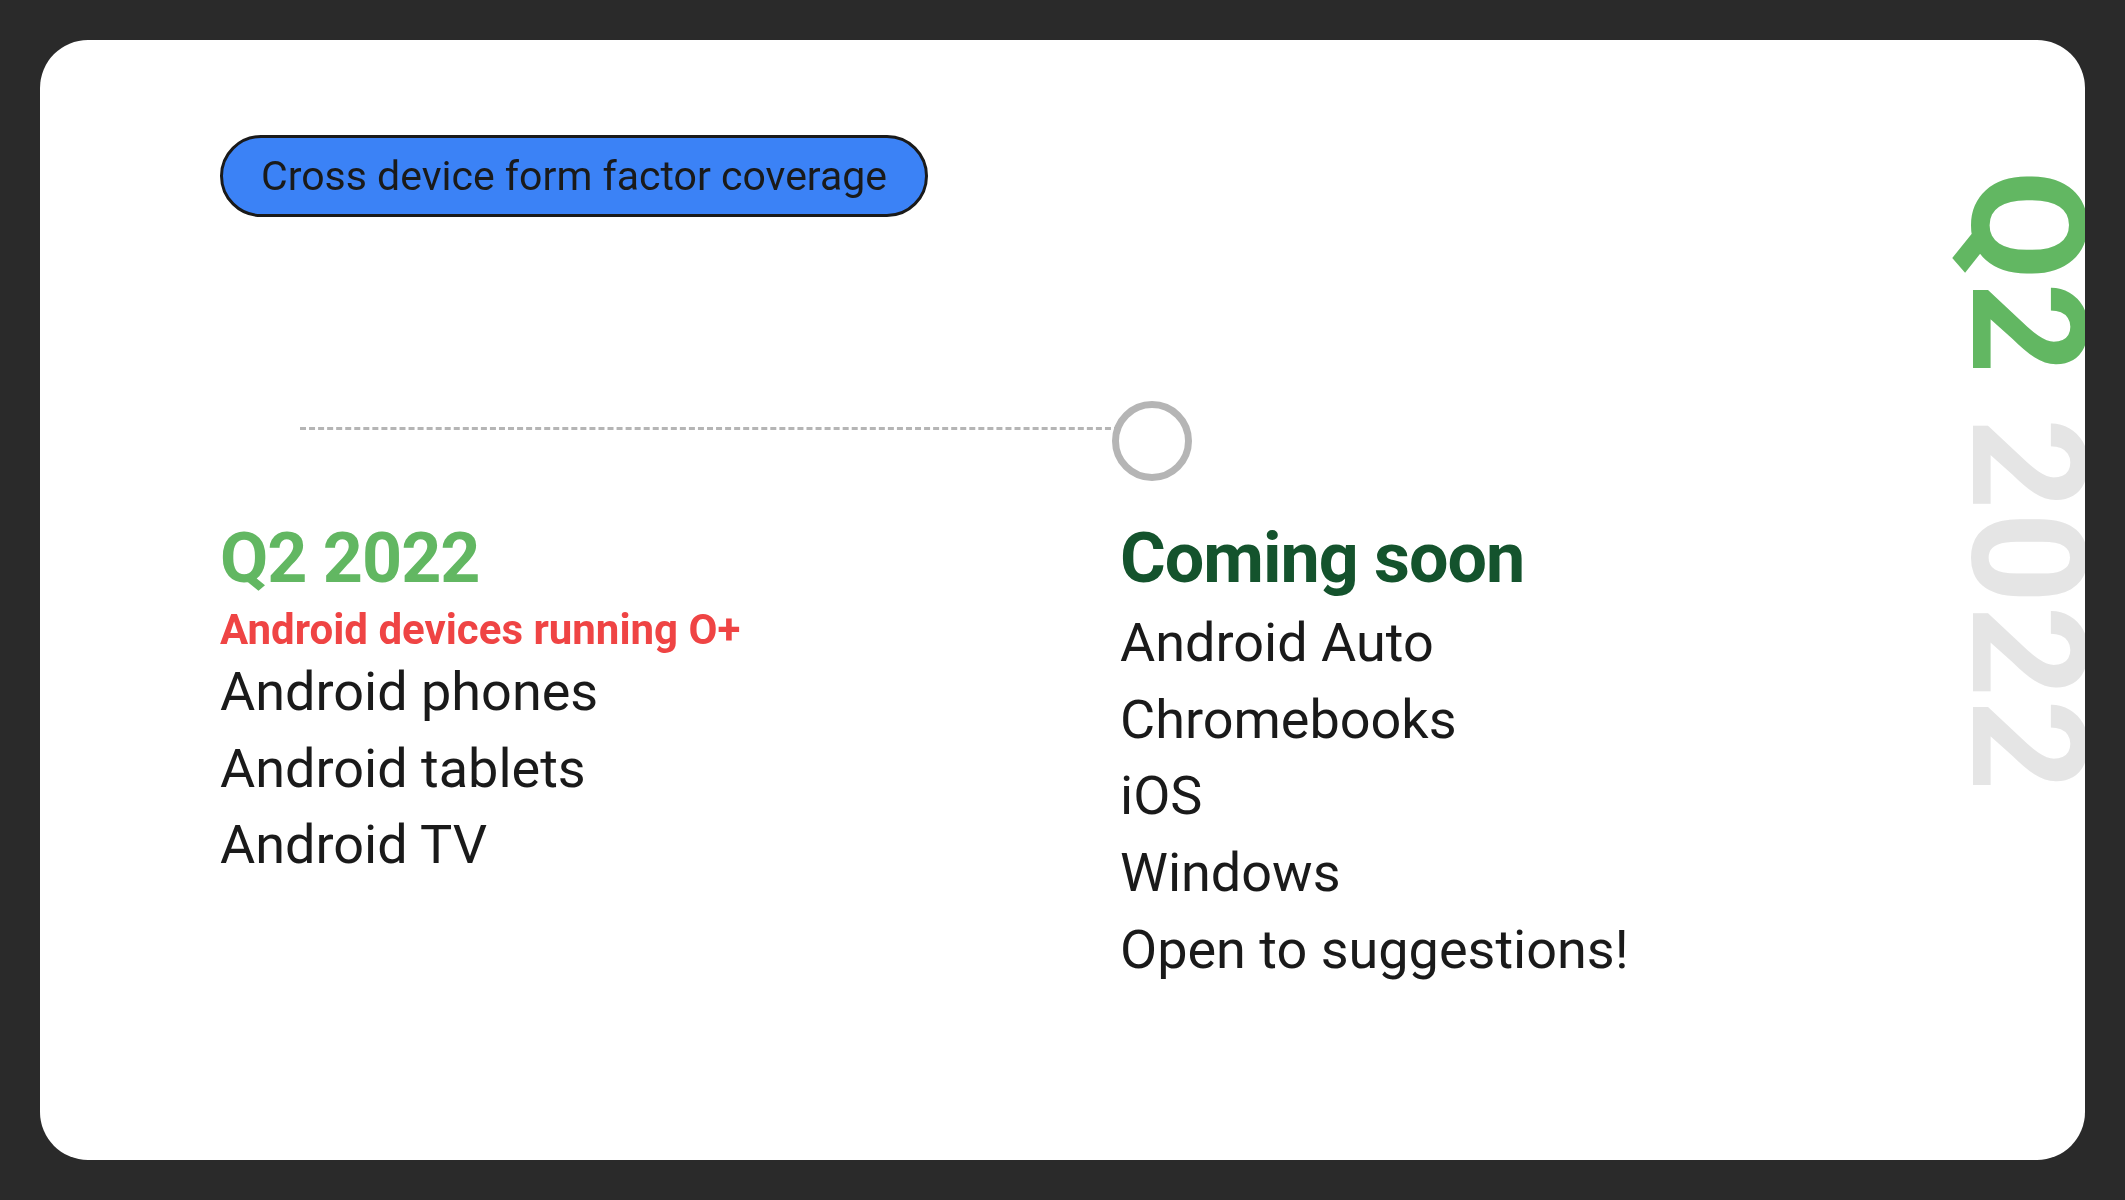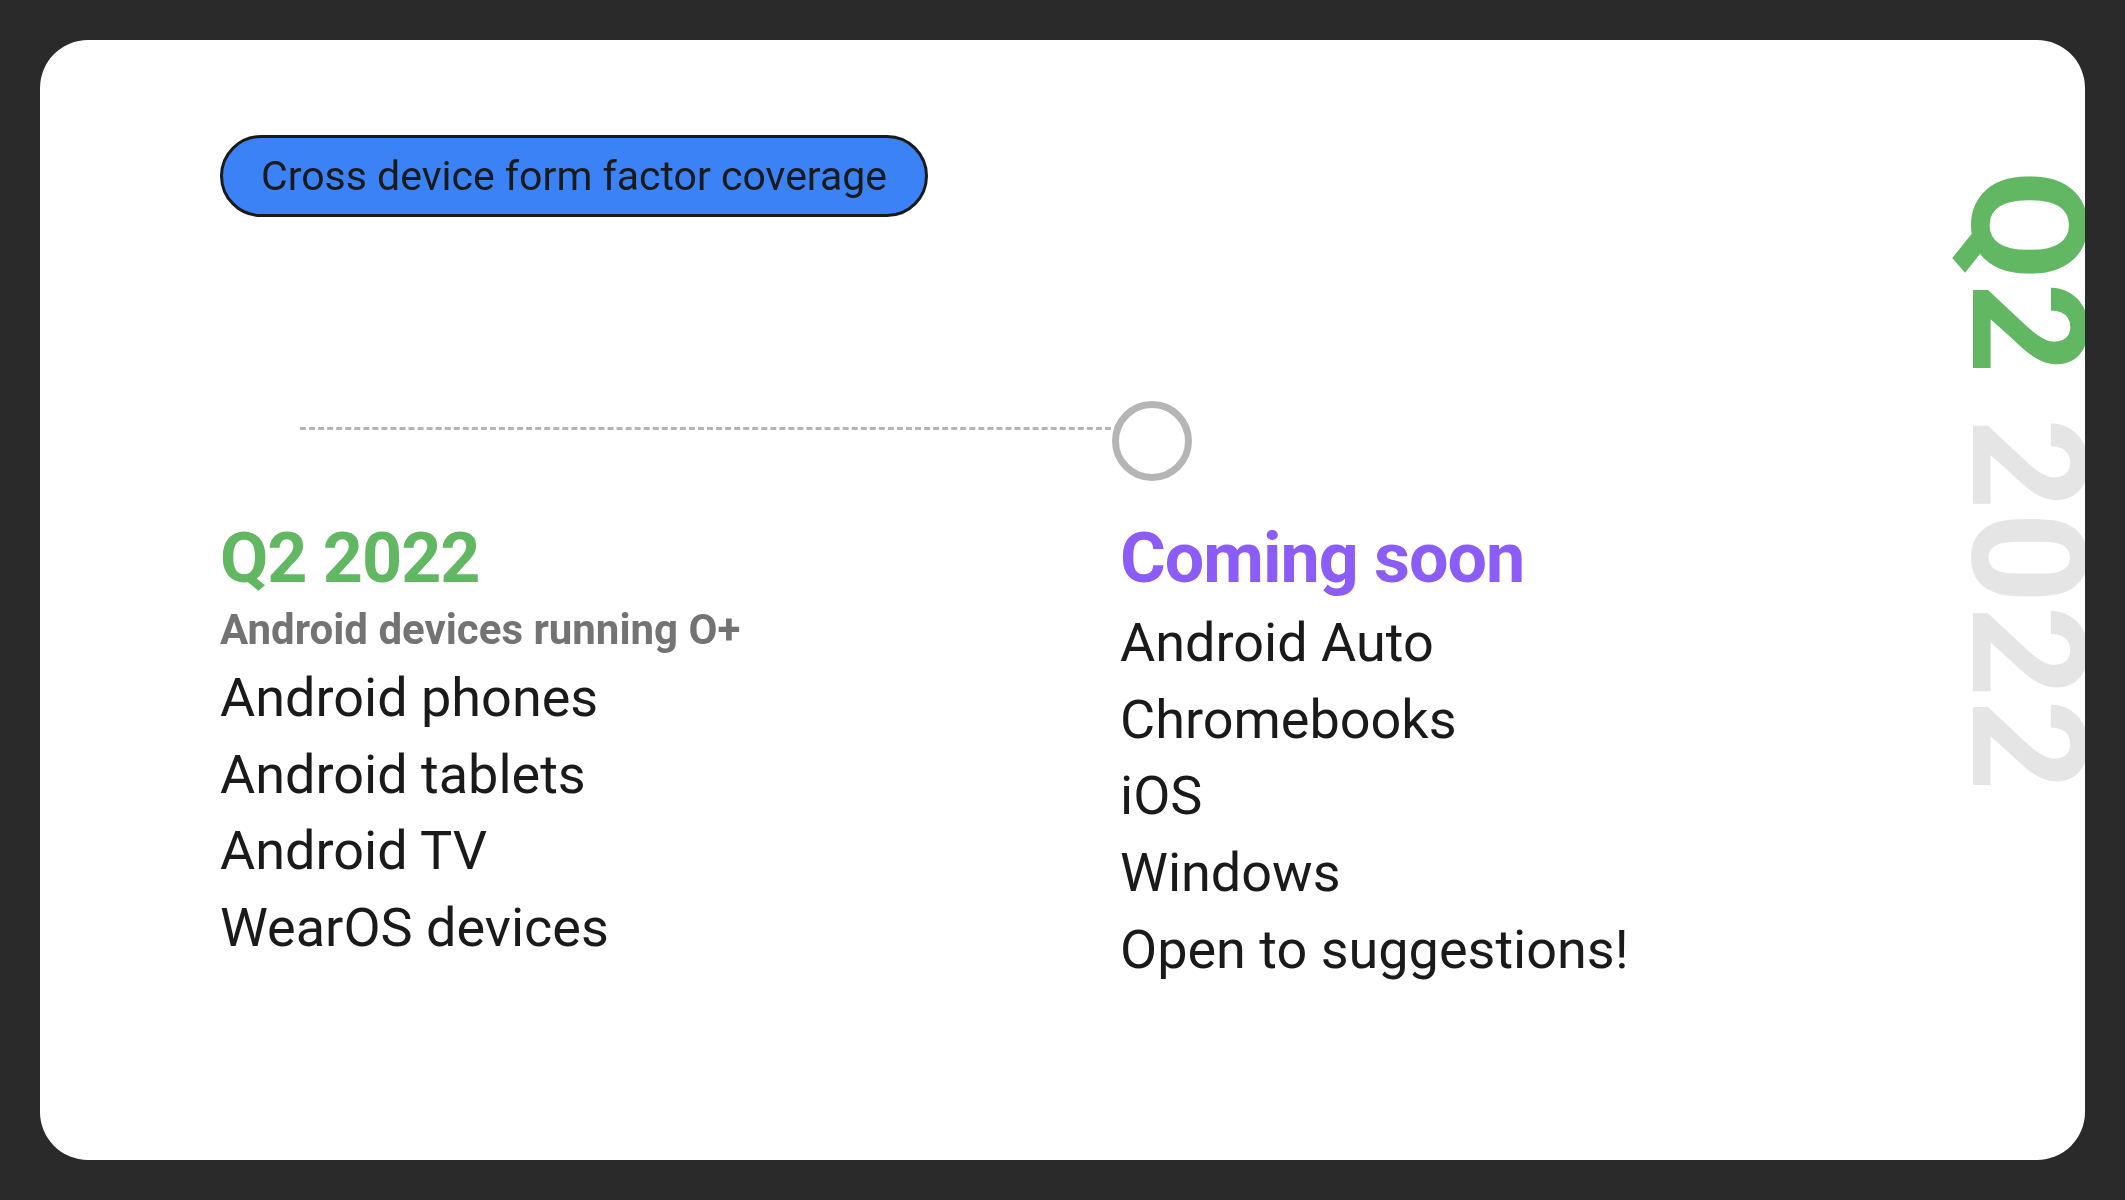--- a/index.html
+++ b/index.html
@@ -65,26 +65,26 @@
     .col {
       flex: 0 0 900px;
     }
     .col-heading {
       font-size: 70px;
       font-weight: 700;
       margin-bottom: 6px;
       letter-spacing: -1px;
     }
     .green { color: #62b762; }
-    .gray { color: #8b5cf6; }
+    .gray { color: #14532d; }
     .col-subheading {
       font-size: 42px;
       font-weight: 700;
-      color: #737373;
-      margin-bottom: 6px;
+      color: #ef4444;
+      margin-bottom: 0;
     }
     .col-item {
       font-size: 54px;
       font-weight: 400;
       color: #1a1a1a;
       line-height: 1.42;
     }
     .side-watermark {
       position: absolute;
       right: -22px;
@@ -115,21 +115,20 @@
     <div class="marker-circle"></div>
   </div>
 
   <div class="columns">
     <div class="col">
       <div class="col-heading green">Q2 2022</div>
       <div class="col-subheading">Android devices running O+</div>
       <div class="col-item">Android phones</div>
       <div class="col-item">Android tablets</div>
       <div class="col-item">Android TV</div>
-      <div class="col-item">WearOS devices</div>
     </div>
     <div class="col">
       <div class="col-heading gray">Coming soon</div>
       <div class="col-item">Android Auto</div>
       <div class="col-item">Chromebooks</div>
       <div class="col-item">iOS</div>
       <div class="col-item">Windows</div>
       <div class="col-item">Open to suggestions!</div>
     </div>
   </div>

